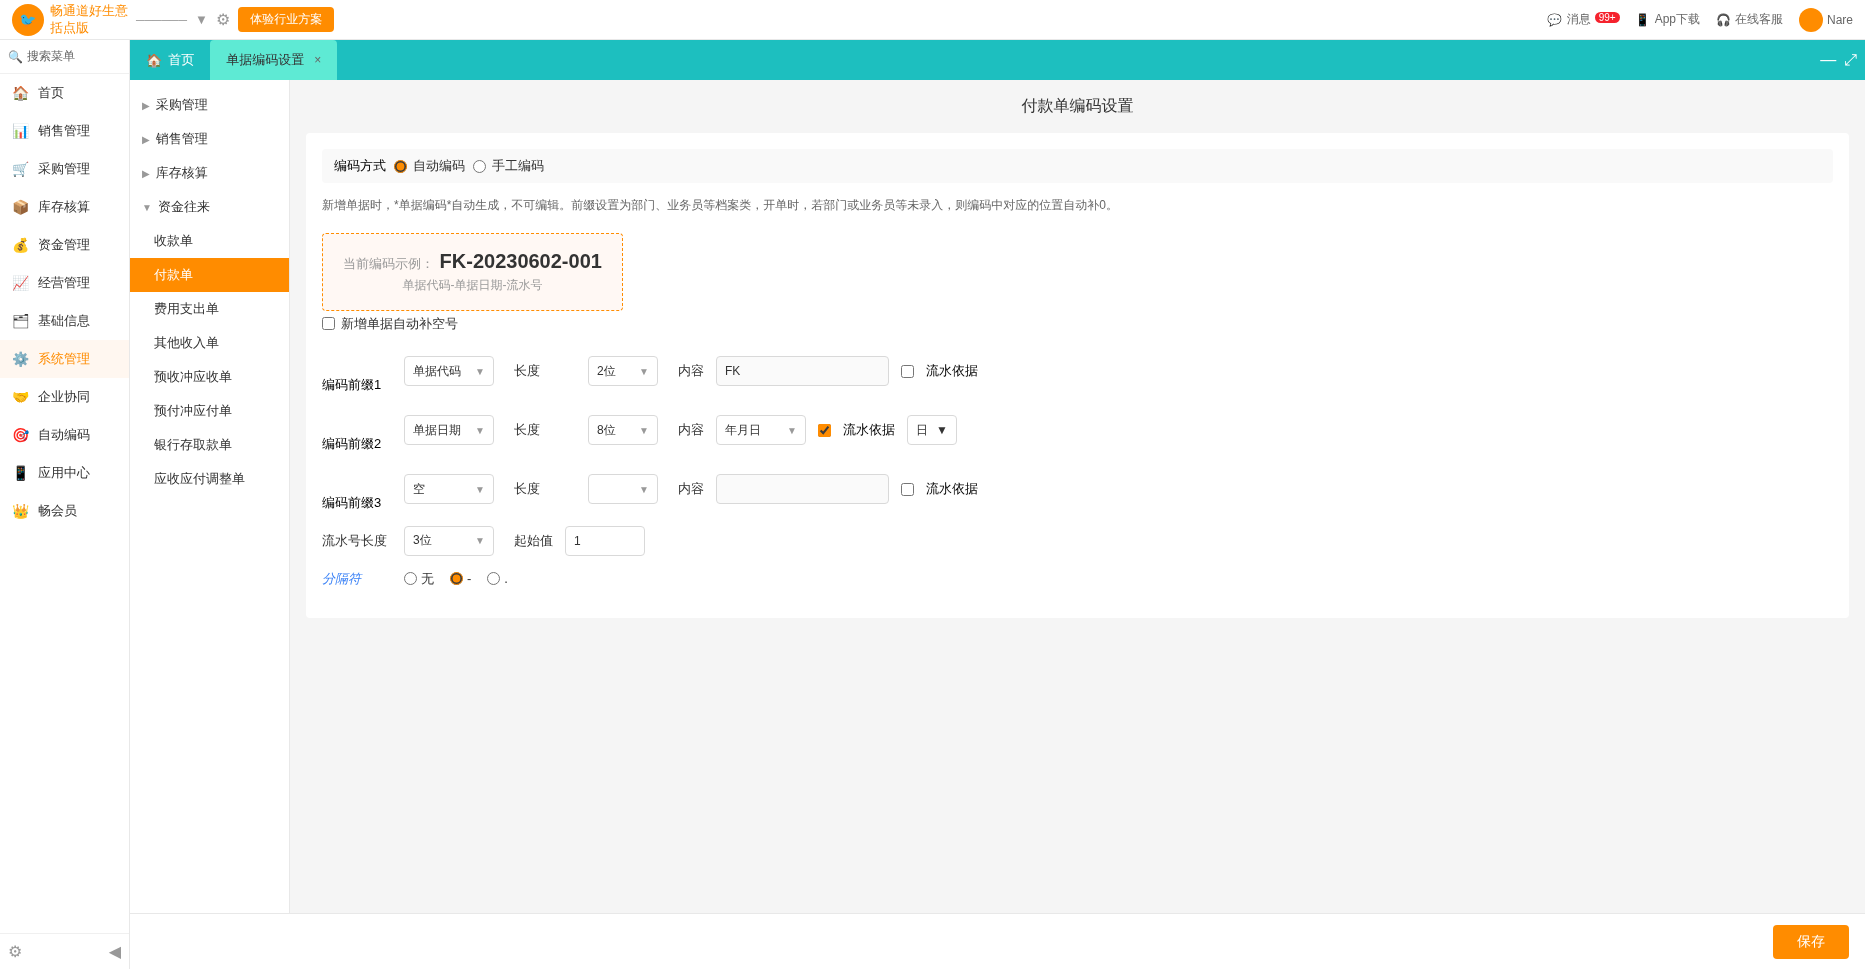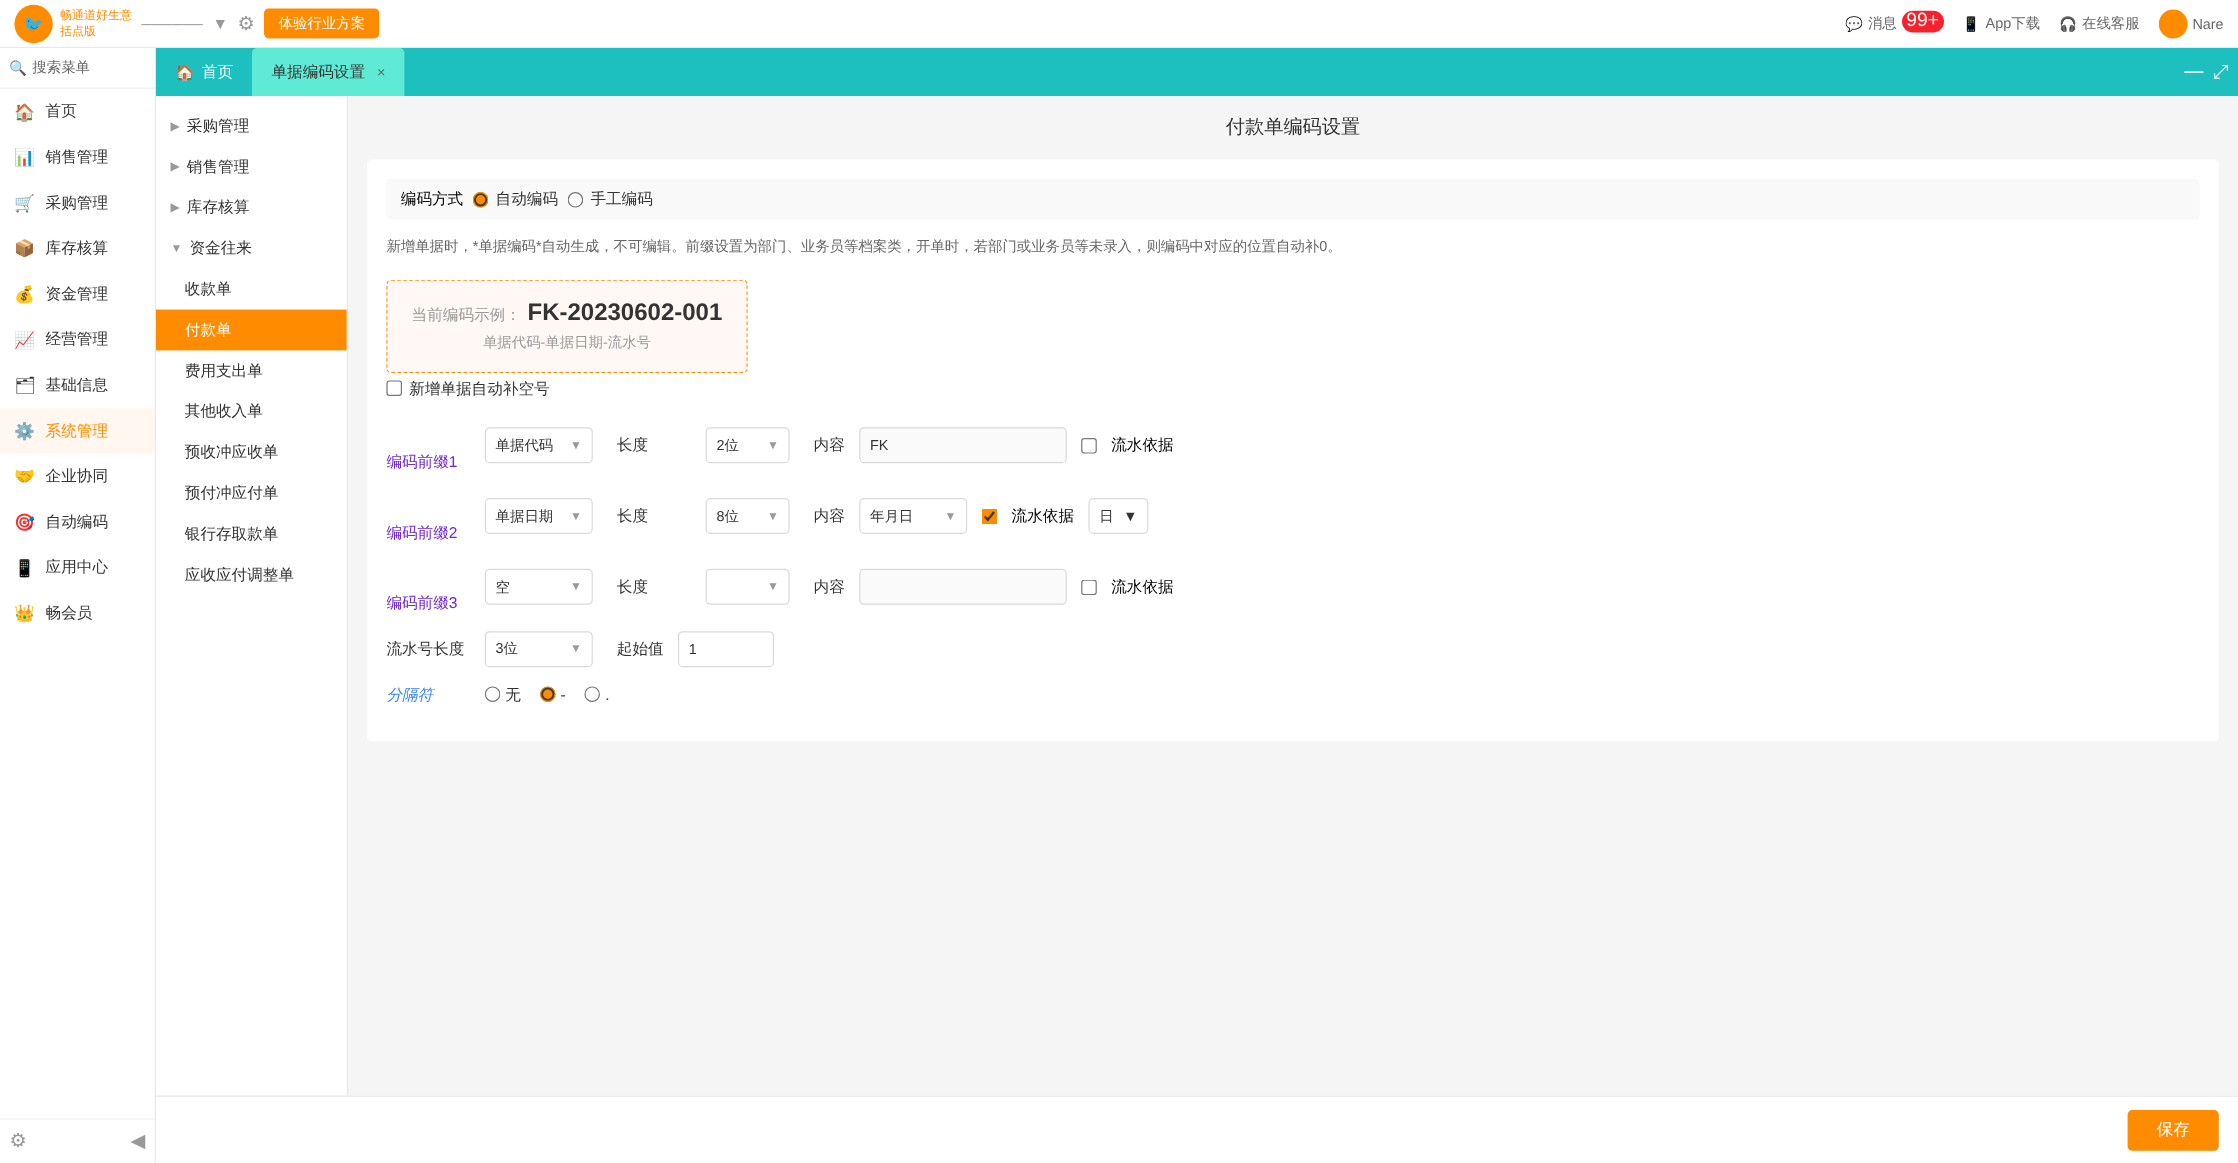--- a/index.html
+++ b/index.html
@@ -12,26 +12,26 @@
       border-bottom: 1px solid #e8e8e8;
       display: flex;
       align-items: center;
       padding: 0 12px;
       justify-content: space-between;
       flex-shrink: 0;
     }
     .top-bar-left { display: flex; align-items: center; gap: 8px; }
     .top-bar-logo { display: flex; align-items: center; gap: 6px; }
     .logo-icon { width: 32px; height: 32px; background: #ff8c00; border-radius: 50%; display: flex; align-items: center; justify-content: center; color: white; font-size: 14px; }
-    .logo-text { font-size: 10px; color: #ff8c00; line-height: 1.3; }
+    .logo-text { font-size: 13px; color: #ff8c00; line-height: 1.3; }
     .top-bar-actions { display: flex; align-items: center; gap: 8px; }
     .trial-btn { background: #ff8c00; color: white; border: none; padding: 4px 12px; border-radius: 4px; cursor: pointer; font-size: 12px; }
     .top-bar-right { display: flex; align-items: center; gap: 16px; color: #666; font-size: 12px; }
     .top-right-item { display: flex; align-items: center; gap: 4px; cursor: pointer; }
-    .badge { background: #f5222d; color: white; border-radius: 10px; padding: 0 4px; font-size: 16px; position: relative; top: -2px; }
+    .badge { background: #f5222d; color: white; border-radius: 10px; padding: 0 4px; font-size: 10px; position: relative; top: -2px; }
 
     
     .main-layout { display: flex; flex: 1; overflow: hidden; }
 
     
     .sidebar {
       width: 130px;
       background: #fff;
       border-right: 1px solid #e8e8e8;
       display: flex;
@@ -189,21 +189,21 @@
       color: #333;
     }
 
     
     .form-row {
       display: flex;
       align-items: center;
       gap: 12px;
       margin-bottom: 14px;
     }
-    .form-label { font-size: 13px; color: #6d28d9; white-space: nowrap; width: 70px; margin-top: 27px; }
+    .form-label { font-size: 13px; color: #000000; white-space: nowrap; width: 70px; margin-top: 27px; }
     .form-select {
       height: 30px;
       border: 1px solid #d9d9d9;
       border-radius: 4px;
       padding: 0 8px;
       font-size: 12px;
       color: #333;
       background: #fff;
       display: flex;
       align-items: center;

